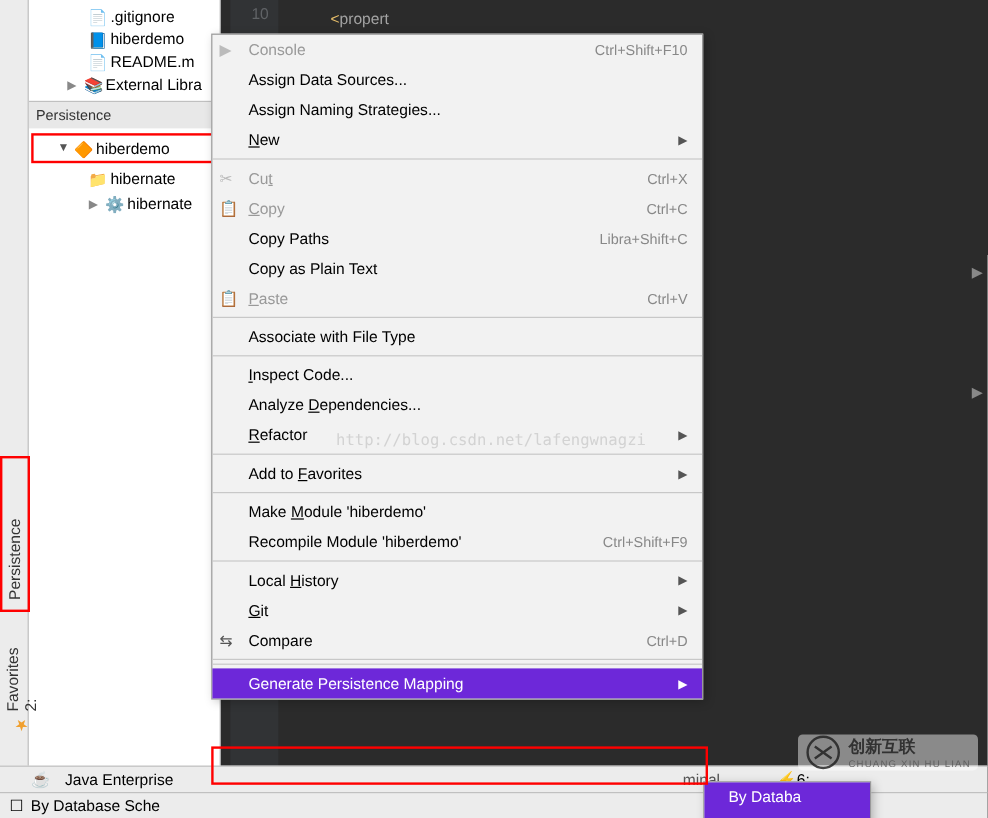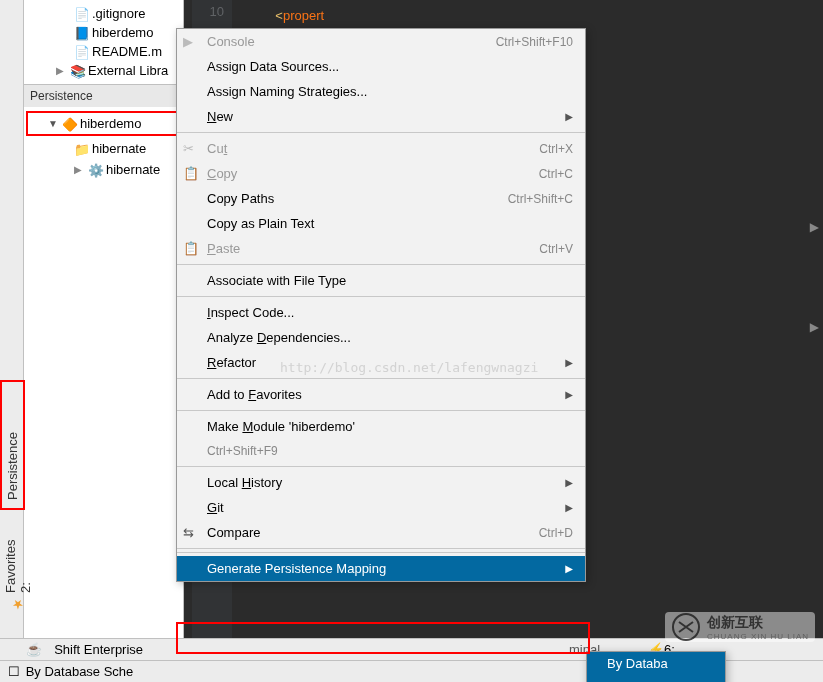--- a/index.html
+++ b/index.html
@@ -17,34 +17,34 @@
     .expand-arrow { width: 10px; color: #888; font-size: 10px; }
     .persistence-panel { border-top: 1px solid #c0c0c0; }
     .panel-header { background: #e8e8e8; padding: 4px 6px; font-size: 12px; color: #333; }
     .persist-tree { padding: 2px 0; }
     .persist-item { display: flex; align-items: center; padding: 3px 4px 3px 30px; gap: 4px; }
     .persist-item.root-module { padding-left: 20px; background: #fff; }
     .persist-item.child { padding-left: 50px; }
     .red-box { border: 2px solid red; }
     .context-menu { position: absolute; left: 176px; top: 28px; width: 410px; background: #f2f2f2; border: 1px solid #999; box-shadow: 2px 2px 8px rgba(0,0,0,0.25); z-index: 100; }
     .menu-item { display: flex; align-items: center; padding: 5px 12px 5px 30px; position: relative; cursor: pointer; }
-    .menu-item.highlighted { background: #0369a1; color: #fff; }
+    .menu-item.highlighted { background: #6d28d9; color: #fff; }
     .menu-label { flex: 1; }
     .menu-shortcut { color: #888; font-size: 12px; }
     .menu-item.disabled { color: #999; }
     .menu-arrow { margin-left: 10px; color: #555; font-size: 10px; }
     .menu-item.highlighted .menu-arrow { color: #fff; }
     .menu-sep { height: 1px; background: #c8c8c8; margin: 3px 0; }
     .menu-icon { position: absolute; left: 6px; top: 5px; width: 16px; height: 16px; }
     .underline-char { text-decoration: underline; }
     .editor-area { flex: 1; background: #2b2b2b; color: #a9b7c6; font-family: "Consolas", monospace; font-size: 15px; padding: 0 0 0 8px; position: relative; }
     .gutter { background: #313335; color: #606366; width: 40px; padding: 4px 8px 4px 4px; text-align: right; float: left; height: 100%; font-size: 13px; }
     .code-lines { margin-left: 40px; padding-top: 4px; white-space: pre; overflow: hidden; }
     .tag-bracket { color: #e8bf6a; }
-    .tag-name { color: #f97316; }
+    .tag-name { color: #a3a3a3; }
     .comment { color: #808080; font-style: italic; }
     .status-bar { position: absolute; bottom: 22px; left: 0; right: 0; height: 22px; background: #ececec; border-top: 1px solid #c0c0c0; display: flex; align-items: center; padding: 0 8px; font-size: 12px; gap: 12px; }
     .bottom-bar { position: absolute; bottom: 0; left: 0; right: 0; height: 22px; background: #ececec; border-top: 1px solid #c0c0c0; display: flex; align-items: center; padding: 0 8px; font-size: 12px; }
     .red-box-menu { position: absolute; left: 176px; top: 622px; width: 414px; height: 32px; border: 2px solid red; z-index: 200; pointer-events: none; }
     .submenu { position: absolute; left: 586px; top: 651px; width: 140px; background: #f2f2f2; border: 1px solid #999; box-shadow: 2px 2px 8px rgba(0,0,0,0.25); z-index: 100; padding: 0; }
     .submenu .menu-item { padding: 4px 8px 20px 20px; }
     .watermark { position: absolute; right: 8px; bottom: 40px; z-index: 300; display: flex; align-items: center; gap: 6px; opacity: 0.9; background: rgba(255,255,255,0.5); padding: 0 6px; border-radius: 4px; }
     .watermark-logo { width: 30px; height: 30px; }
     .watermark-text { font-size: 14px; font-weight: bold; color: #333; }
     .watermark-sub { font-size: 8px; color: #666; letter-spacing: 1px; }
@@ -142,21 +142,21 @@
       <span class="menu-label">Cu<span class="underline-char">t</span></span>
       <span class="menu-shortcut">Ctrl+X</span>
     </div>
     <div class="menu-item disabled">
       <span class="menu-icon" style="color: rgb(187, 187, 187);">📋</span>
       <span class="menu-label"><span class="underline-char">C</span>opy</span>
       <span class="menu-shortcut">Ctrl+C</span>
     </div>
     <div class="menu-item">
       <span class="menu-label">Copy Paths</span>
-      <span class="menu-shortcut">Ctrl+Shift+C</span>
+      <span class="menu-shortcut">Libra+Shift+C</span>
     </div>
     <div class="menu-item">
       <span class="menu-label">Copy as Plain Text</span>
     </div>
     <div class="menu-item disabled">
       <span class="menu-icon" style="color: rgb(187, 187, 187);">📋</span>
       <span class="menu-label"><span class="underline-char">P</span>aste</span>
       <span class="menu-shortcut">Ctrl+V</span>
     </div>
     <div class="menu-sep"></div>
@@ -177,20 +177,21 @@
     <div class="menu-sep"></div>
     <div class="menu-item">
       <span class="menu-label">Add to <span class="underline-char">F</span>avorites</span>
       <span class="menu-arrow">▶</span>
     </div>
     <div class="menu-sep"></div>
     <div class="menu-item">
       <span class="menu-label">Make <span class="underline-char">M</span>odule 'hiberdemo'</span>
     </div>
     <div class="menu-item">
+      <span class="menu-label">Recompile Module 'hiberdemo'</span>
       <span class="menu-shortcut">Ctrl+Shift+F9</span>
     </div>
     <div class="menu-sep"></div>
     <div class="menu-item">
       <span class="menu-label">Local <span class="underline-char">H</span>istory</span>
       <span class="menu-arrow">▶</span>
     </div>
     <div class="menu-item">
       <span class="menu-label"><span class="underline-char">G</span>it</span>
       <span class="menu-arrow">▶</span>
@@ -210,21 +211,21 @@
 <div class="red-box-menu"></div>
 
 <div class="submenu">
   <div class="menu-item highlighted">
     <span>By Databa</span>
   </div>
 </div>
 
 <div class="status-bar">
   <span style="margin-left:18px">☕</span>
-  <span>Shift Enterprise</span>
+  <span>Java Enterprise</span>
   <span class="terminal-label">minal</span>
   <span class="col-indicator">⚡</span>
   <span style="position:absolute;left:664px">6:</span>
 </div>
 
 <div class="bottom-bar">
   <span>☐</span>
   <span style="margin-left:6px">By Database Sche</span>
 </div>
 

